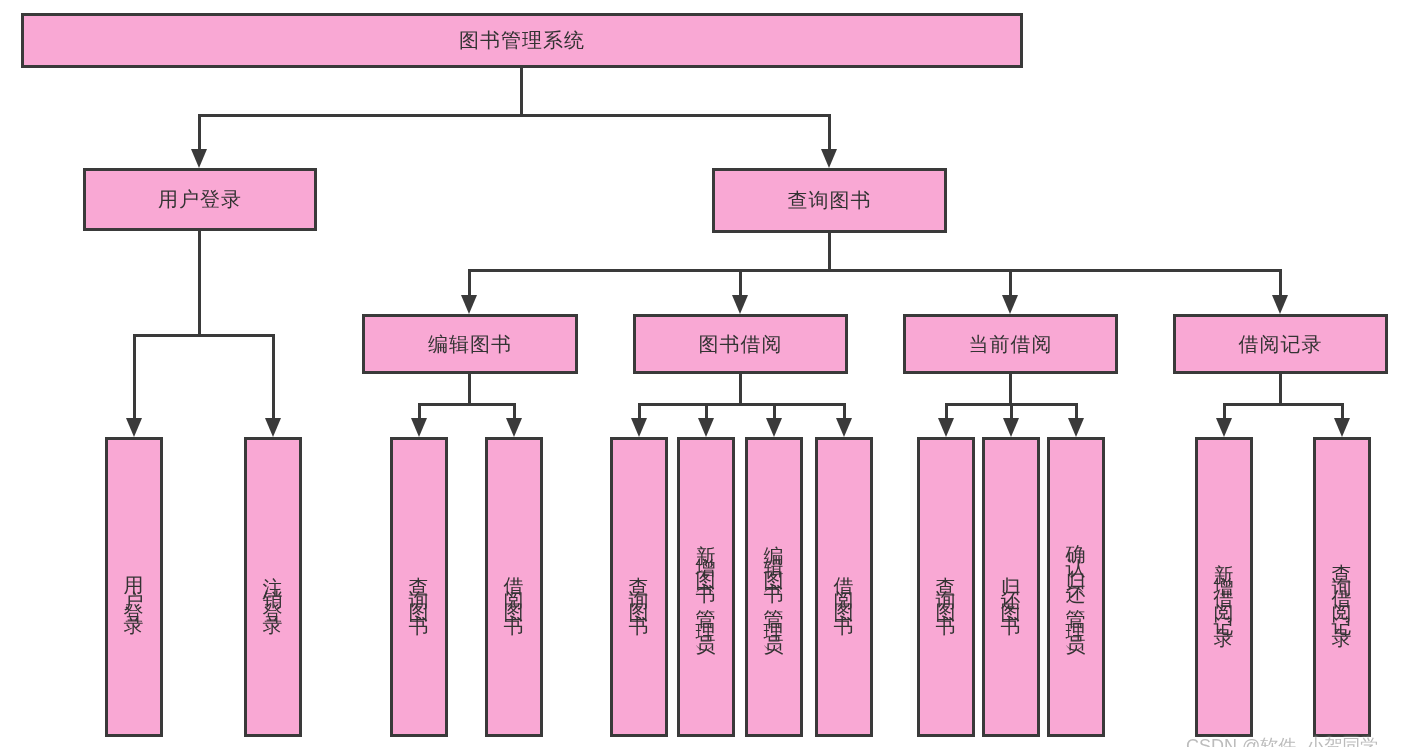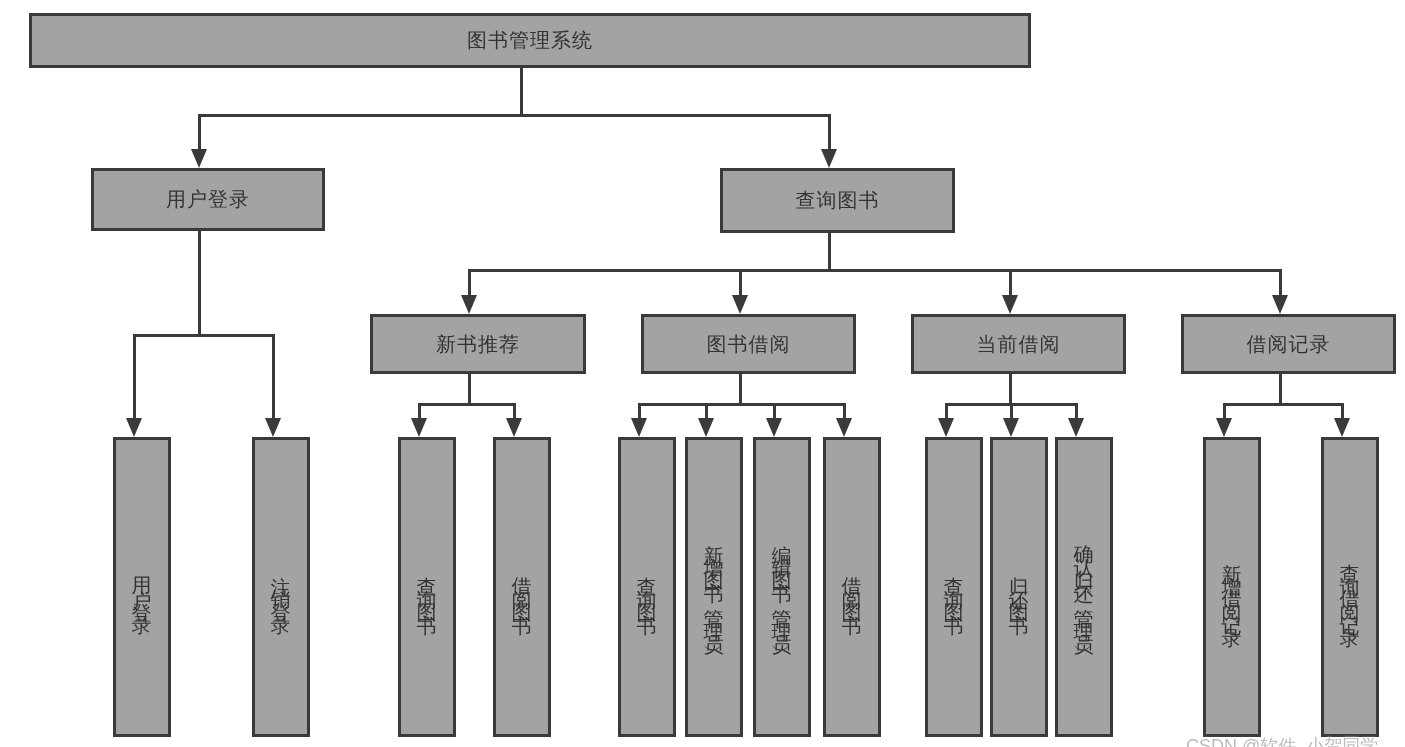--- a/index.html
+++ b/index.html
@@ -1,22 +1,22 @@
 <!DOCTYPE html>
 <html><head>
 <meta charset="utf-8">
 <style>
   html,body{margin:0;padding:0;background:#ffffff;}
   #canvas{
     position:relative;width:1405px;height:747px;background:#ffffff;overflow:hidden;
     font-family:"Liberation Sans","DejaVu Sans",sans-serif;color:#333333;
   }
   .box{
-    position:absolute;box-sizing:border-box;background:#a3a3a3;
-    border:3px solid #3a3a3a;display:flex;align-items:center;justify-content:center;margin-left:8px;
+    position:absolute;box-sizing:border-box;background:#f9a8d4;
+    border:3px solid #3a3a3a;display:flex;align-items:center;justify-content:center;
   }
   .hlabel{font-size:20px;letter-spacing:1px;white-space:nowrap;}
   .vtext{
     writing-mode:vertical-rl;text-orientation:mixed;
     font-size:20px;letter-spacing:13px;line-height:1;white-space:nowrap;
   }
   .vline{position:absolute;width:3px;background:#3a3a3a;}
   .hline{position:absolute;height:3px;background:#3a3a3a;}
   .arrow{
     position:absolute;width:0;height:0;
@@ -63,21 +63,21 @@
   <div class="vline" style="left:468px;top:269px;height:27px"></div>
   <div class="arrow" style="left:461px;top:295px"></div>
   <div class="vline" style="left:739px;top:269px;height:27px"></div>
   <div class="arrow" style="left:732px;top:295px"></div>
   <div class="vline" style="left:1009px;top:269px;height:27px"></div>
   <div class="arrow" style="left:1002px;top:295px"></div>
   <div class="vline" style="left:1279px;top:269px;height:27px"></div>
   <div class="arrow" style="left:1272px;top:295px"></div>
 
   <div class="box" style="left:362px;top:314px;width:216px;height:60px">
-    <span class="hlabel">新书推荐</span>
+    <span class="hlabel">编辑图书</span>
   </div>
   <div class="box" style="left:633px;top:314px;width:215px;height:60px">
     <span class="hlabel">图书借阅</span>
   </div>
   <div class="box" style="left:1173px;top:314px;width:215px;height:60px">
     <span class="hlabel">借阅记录</span>
   </div>
   <div class="box" style="left:903px;top:314px;width:215px;height:60px">
     <span class="hlabel">当前借阅</span>
   </div>

